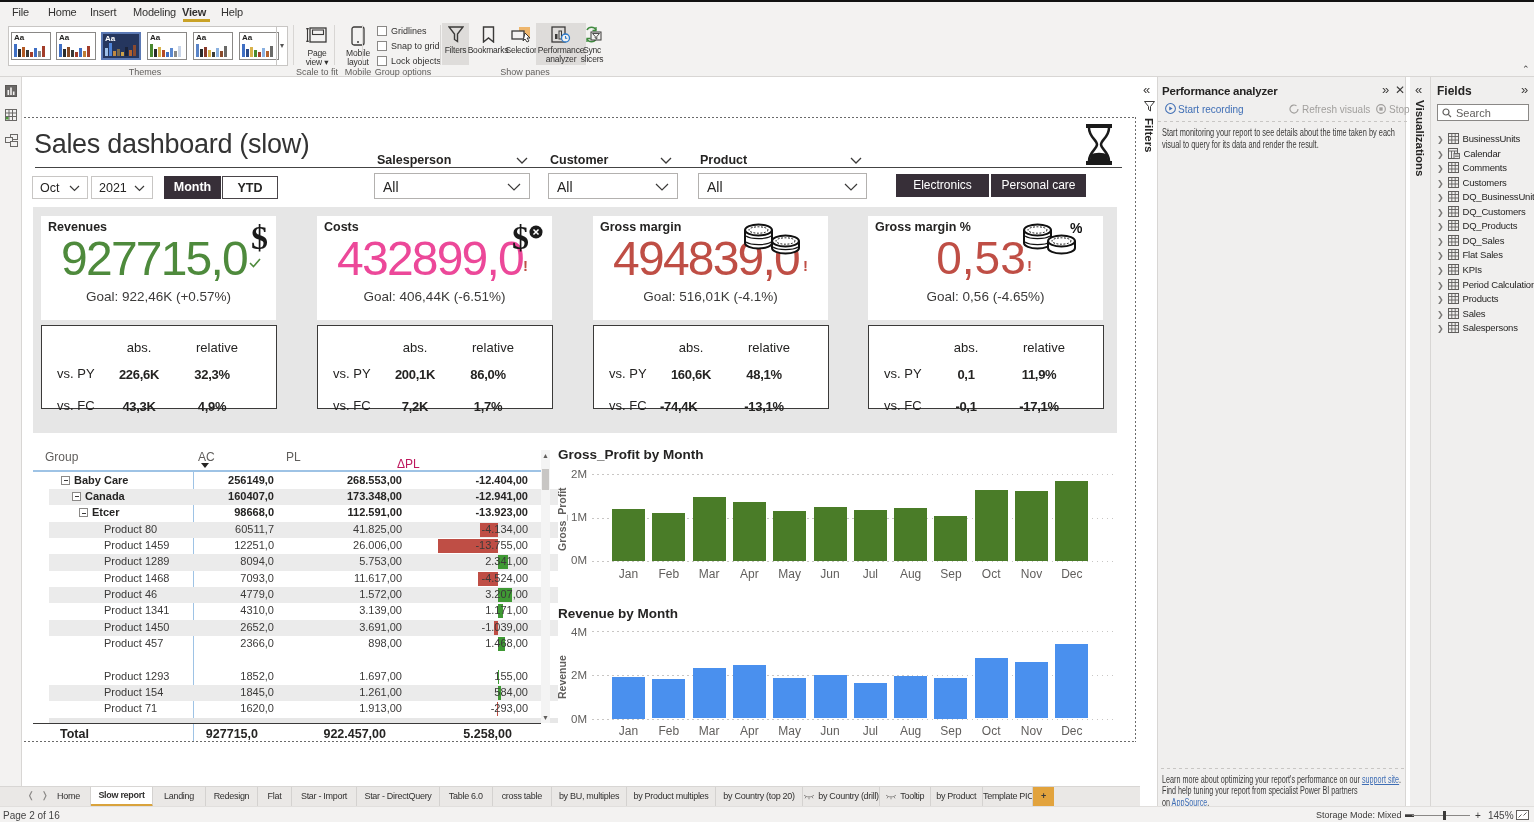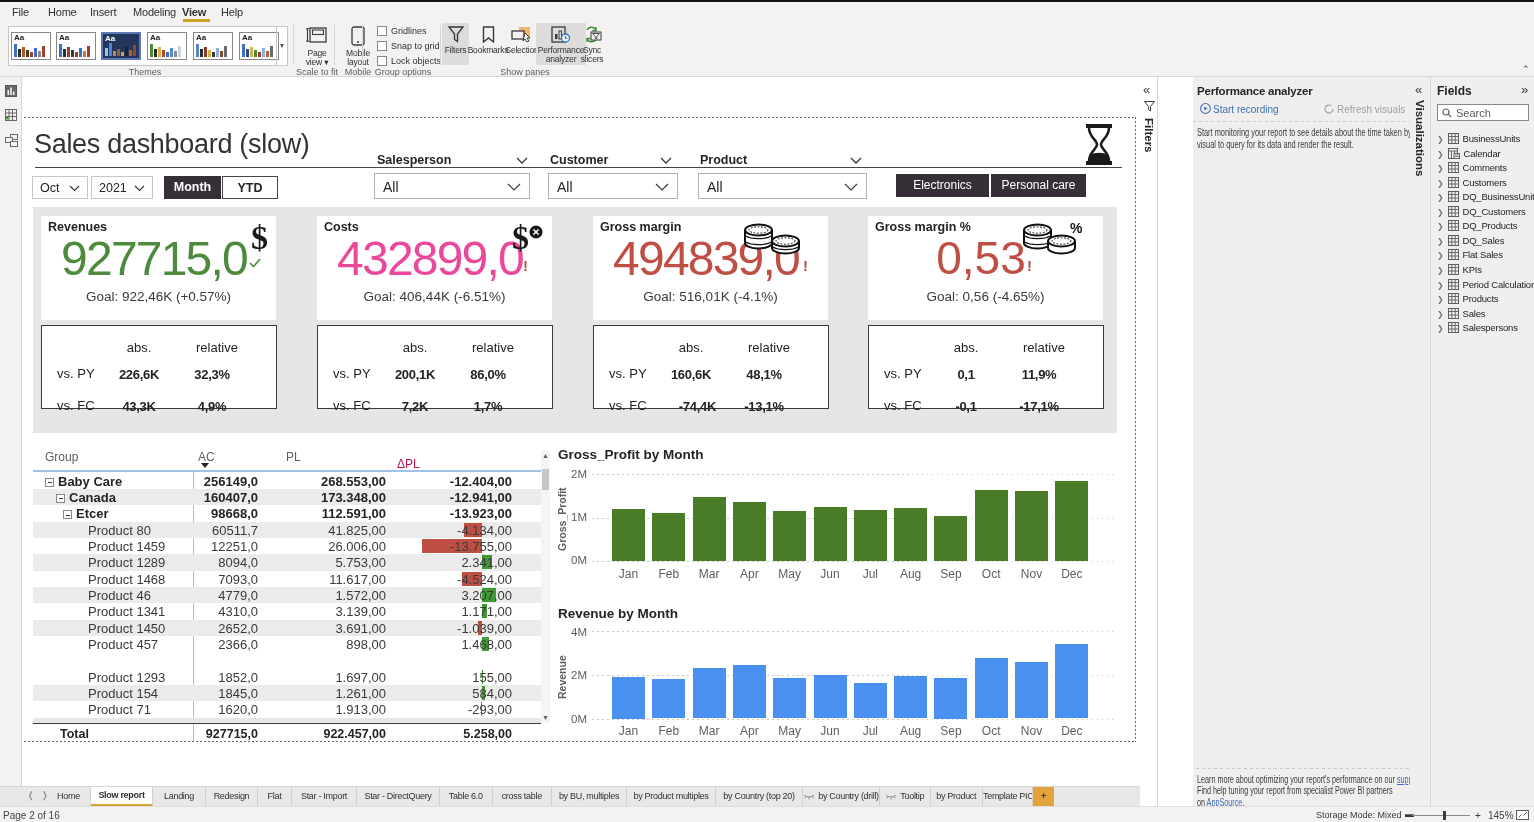--- a/index.html
+++ b/index.html
@@ -23,42 +23,42 @@
 .rbtn { position:absolute; top:1px; height:44px; text-align:center; font-size:8.5px; color:#323130; line-height:9px; letter-spacing:-0.2px; }
 .rbtn .ic { margin:3px auto 1px; }
 .chk { position:absolute; width:10px; height:10px; border:1px solid #8a8886; background:#fff; }
 .chklbl { position:absolute; font-size:9px; color:#323130; }
 
 #sidebar { left:0; top:77px; width:22px; height:709px; background:#f3f2f1; border-right:1px solid #d8d6d4; }
 
 #canvas { left:22px; top:77px; width:1118px; height:709px; background:#fff; overflow:hidden; }
 
 #filtersPane { left:1140px; top:77px; width:18px; height:729px; background:#fff; border-right:1px solid #d8d6d4; }
-#perfPane { left:1158px; top:77px; width:248px; height:729px; background:#f0efee; border-right:1px solid #d8d6d4; font-size:10.5px;margin-left:35px; }
+#perfPane { left:1158px; top:77px; width:248px; height:729px; background:#f0efee; border-right:1px solid #d8d6d4; font-size:10.5px; }
 #vizPane { left:1410px; top:77px; width:21px; height:729px; background:#f0efee; border-right:1px solid #d8d6d4; }
 #fieldsPane { left:1431px; top:77px; width:103px; height:729px; background:#f0efee; }
 .vtext { writing-mode:vertical-lr; font-weight:bold; font-size:11.5px; color:#252423; }
 
 #tabbar { left:0; top:786px; width:1140px; height:20px; background:#eae8e6; border-top:1px solid #d8d6d4; }
 .tab { position:absolute; top:0; height:20px; border-right:1px solid #d4d2d0; font-size:9px; color:#323130; text-align:center; line-height:19px; white-space:nowrap; letter-spacing:-0.3px; overflow:hidden; }
 #statusbar { left:0; top:806px; width:1534px; height:16px; background:#f3f2f1; border-top:1px solid #e1dfdd; font-size:10px; color:#444; }
 
 .dotH { position:absolute; height:1px; background-image:repeating-linear-gradient(to right,#6a6a6a 0 2px,transparent 2px 4px); }
 .dotV { position:absolute; width:1px; background-image:repeating-linear-gradient(to bottom,#6a6a6a 0 2px,transparent 2px 4px); }
 .drop { position:absolute; height:26px; background:#fff; border:1px solid #b3b1af; font-size:14px; color:#252423; }
 .drop span { position:absolute; left:8px; top:5px; }
 .drop svg { position:absolute; right:8px; top:9px; }
 .sliceb { position:absolute; height:23px; font-size:12.5px; text-align:center; line-height:22px; }
 .card { position:absolute; width:235px; height:104px; background:#fff; }
 .card .lbl { position:absolute; left:7px; top:4px; font-size:12.5px; font-weight:bold; color:#252423; }
 .card .big { position:absolute; left:6px; top:15px; width:214px; text-align:center; font-size:48px; letter-spacing:-1.8px; }
 .card .goal { position:absolute; left:0; top:73px; width:235px; text-align:center; font-size:13.5px; color:#3b3a39; }
 .ctbl { position:absolute; width:236px; height:84px; background:#fff; border:1.5px solid #3b3a39; font-size:13px; color:#252423; }
 .ctbl span { position:absolute; } .ctbl .v { font-weight:bold; letter-spacing:-0.3px; }
-.mrow { position:absolute; left:0; width:509px; height:16.4px; font-size:13px; }
+.mrow { position:absolute; left:16px; width:509px; height:16.4px; font-size:11px; }
 .mrow.alt { background:#ebebeb; }
 .mrow .c1 { position:absolute; top:1px; }
 .mrow .n { position:absolute; top:1px; text-align:right; }
 .mrow .n.ac { left:100px; width:125px; }
 .mrow .n.pl { left:240px; width:113px; }
 .mrow .n.dpl { left:370px; width:109px; }
 .bold { font-weight:bold; }
 .expic { display:inline-block; width:9px; height:9px; border:1px solid #8a8886; background:#fff; position:relative; vertical-align:-1px; margin-right:4px; }
 .expic::after { content:""; position:absolute; left:1.5px; top:3.5px; width:4px; height:1px; background:#3b3a39; }
 .chart-title { position:absolute; font-size:13.5px; font-weight:bold; color:#252423; }
@@ -388,21 +388,21 @@
       <span style="left:66px;top:73px;width:62px;text-align:center" class="v">7,2K</span>
       <span style="left:140px;top:73px;width:60px;text-align:center" class="v">1,7%</span>
   </div>
   <div class="ctbl" style="left:571px;top:248px">
     <span style="left:67px;top:14px;width:60px;text-align:center">abs.</span>
       <span style="left:145px;top:14px;width:60px;text-align:center">relative</span>
     <span style="left:15px;top:40px">vs. PY</span>
       <span style="left:66px;top:41px;width:62px;text-align:center" class="v">160,6K</span>
       <span style="left:140px;top:41px;width:60px;text-align:center" class="v">48,1%</span>
     <span style="left:15px;top:72px">vs. FC</span>
-      <span style="left:60px;top:73px;width:62px;text-align:right" class="v">-74,4K</span>
+      <span style="left:66px;top:73px;width:62px;text-align:left" class="v">-74,4K</span>
       <span style="left:140px;top:73px;width:60px;text-align:center" class="v">-13,1%</span>
   </div>
   <div class="ctbl" style="left:846px;top:248px">
     <span style="left:67px;top:14px;width:60px;text-align:center">abs.</span>
       <span style="left:145px;top:14px;width:60px;text-align:center">relative</span>
     <span style="left:15px;top:40px">vs. PY</span>
       <span style="left:66px;top:41px;width:62px;text-align:center" class="v">0,1</span>
       <span style="left:140px;top:41px;width:60px;text-align:center" class="v">11,9%</span>
     <span style="left:15px;top:72px">vs. FC</span>
       <span style="left:66px;top:73px;width:62px;text-align:center" class="v">-0,1</span>

